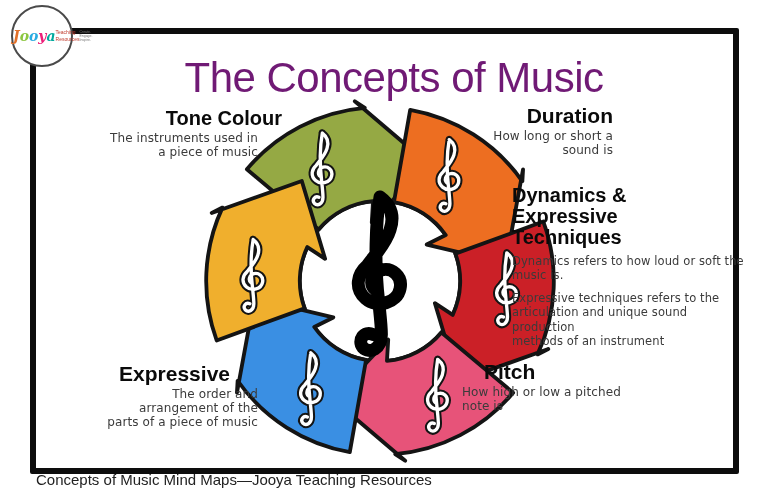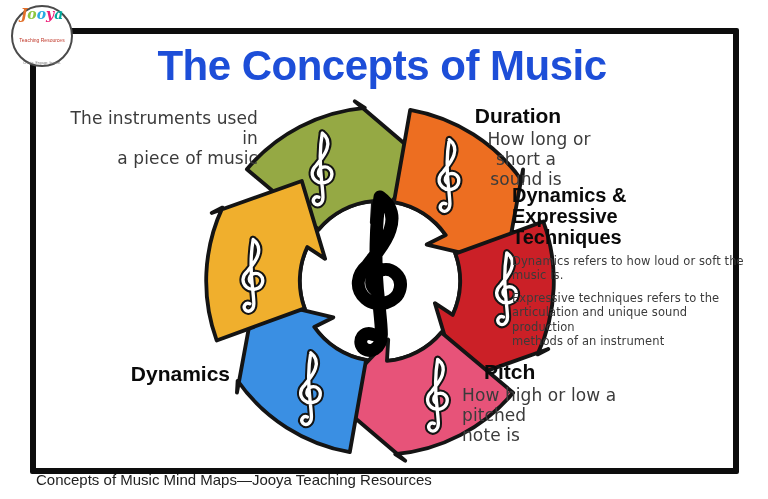--- a/index.html
+++ b/index.html
@@ -3,45 +3,45 @@
 <meta charset="utf-8">
 <style>
   html,body{margin:0;padding:0;background:#fff;}
   .canvas{position:relative;width:768px;height:499px;background:#fff;overflow:hidden;
           font-family:"Liberation Sans",sans-serif;}
   .frame{position:absolute;left:30px;top:28px;width:697px;height:434px;
          border:6px solid #0d0d0d;border-radius:2px;background:#fff;}
   
   .logo{position:absolute;left:11px;top:5px;width:58px;height:58px;border-radius:50%;
         background:#fff;border:2.5px solid #4a4a4a;z-index:5;
-        display:flex;flex-direction:column;align-items:center;justify-content:space-between;}
+        display:flex;align-items:center;justify-content:flex-start;}
   .logo-brand{font-family:"DejaVu Serif",serif;font-style:italic;font-weight:bold;
               font-size:14px;line-height:1;}
   .l0{color:#E2702A}.l1{color:#8CC63F}.l2{color:#29ABE2}.l3{color:#ED1E79}.l4{color:#00A99D}
   .logo-tag{font-size:5px;color:#C0392B;line-height:1.4;}
   .logo-sub{font-size:3.5px;color:#777;line-height:1.2;}
   
-  .title{position:absolute;left:132px;top:42px;width:500px;margin:0;text-align:center;
-         font-size:42px;font-weight:bold;letter-spacing:-0.5px;color:#1d4ed8;}
+  .title{position:absolute;left:132px;top:42px;width:500px;margin:12px;text-align:center;
+         font-size:42px;font-weight:normal;letter-spacing:-0.5px;color:#701a75;}
   
   .wheel{position:absolute;left:189px;top:90px;width:382px;height:382px;}
   .arrow{stroke:#141414;stroke-width:4;stroke-linejoin:round;}
   .hub{fill:#ffffff;stroke:#141414;stroke-width:4;}
   .clef-outline{fill:none;stroke:#141414;stroke-width:11;stroke-linecap:round;stroke-linejoin:round;}
   .clef-white{fill:none;stroke:#ffffff;stroke-width:5;stroke-linecap:round;stroke-linejoin:round;}
   .clef-black{fill:none;stroke:#000000;stroke-width:9;stroke-linecap:round;stroke-linejoin:round;}
   
   .concept{position:absolute;z-index:3;}
   .concept h2{margin:0 0 2px 0;font-size:21px;line-height:1.05;color:#0a0a0a;}
-  .concept p{margin:0;font-family:"DejaVu Sans",sans-serif;font-size:17px;line-height:1.18;
+  .concept p{margin:0;font-family:"DejaVu Sans",sans-serif;font-size:12px;line-height:1.18;
              color:#3b3b3b;white-space:pre-line;letter-spacing:0.1px;}
   .c-tone{top:108px;right:486px;width:230px;text-align:right;}
   .c-tone h2{font-size:20px;}
   .c-tone p{padding-right:24px;}
-  .c-duration{top:105px;left:423px;width:190px;text-align:center;}
+  .c-duration{top:105px;left:423px;width:190px;text-align:right;}
   .c-duration p{margin-left:16px;text-indent:26px;}
   .c-dynamics{top:185px;left:512px;width:232px;text-align:left;}
   .c-dynamics h2{width:140px;font-size:20px;margin-bottom:6px;}
   .c-dynamics p{font-size:11.5px;line-height:1.25;}
   .c-dynamics .p2{margin-top:8px;}
   .c-pitch{top:361px;left:462px;width:220px;text-align:left;}
   .c-pitch h2{padding-left:22px;}
   .c-structure{top:363px;right:510px;width:210px;text-align:right;}
   .c-structure h2{padding-right:28px;}
   .c-texture{top:235px;right:555px;width:200px;text-align:right;}
@@ -106,20 +106,21 @@
       <use href="#clef" class="clef-outline"></use>
         <use href="#clef" class="clef-white"></use>
     </g>
 
     <g transform="translate(200 190) scale(1.5)">
       <use href="#clef" class="clef-black"></use>
     </g>
   </svg>
 
   <div class="concept c-tone">
+    <h2>Tone Colour</h2>
     <p>The instruments used in
 a piece of music</p>
   </div>
 
   <div class="concept c-duration">
     <h2>Duration</h2>
     <p>How long or short a
 sound is</p>
   </div>
 
@@ -132,19 +133,22 @@
   <div class="concept c-dynamics">
     <h2>Dynamics &amp; Expressive Techniques</h2>
     <p>Dynamics refers to how loud or soft the
 music is.</p>
     <p class="p2">Expressive techniques refers to the
 articulation and unique sound production
 methods of an instrument</p>
   </div>
 
   <div class="concept c-structure">
-    <h2>Dynamics</h2>
+    <h2>Expressive</h2>
+    <p>The order and
+arrangement of the
+parts of a piece of music</p>
   </div>
 
 
   <div class="footer">Concepts of Music Mind Maps—Jooya Teaching Resources</div>
 
 </div>
 
 </body></html>

